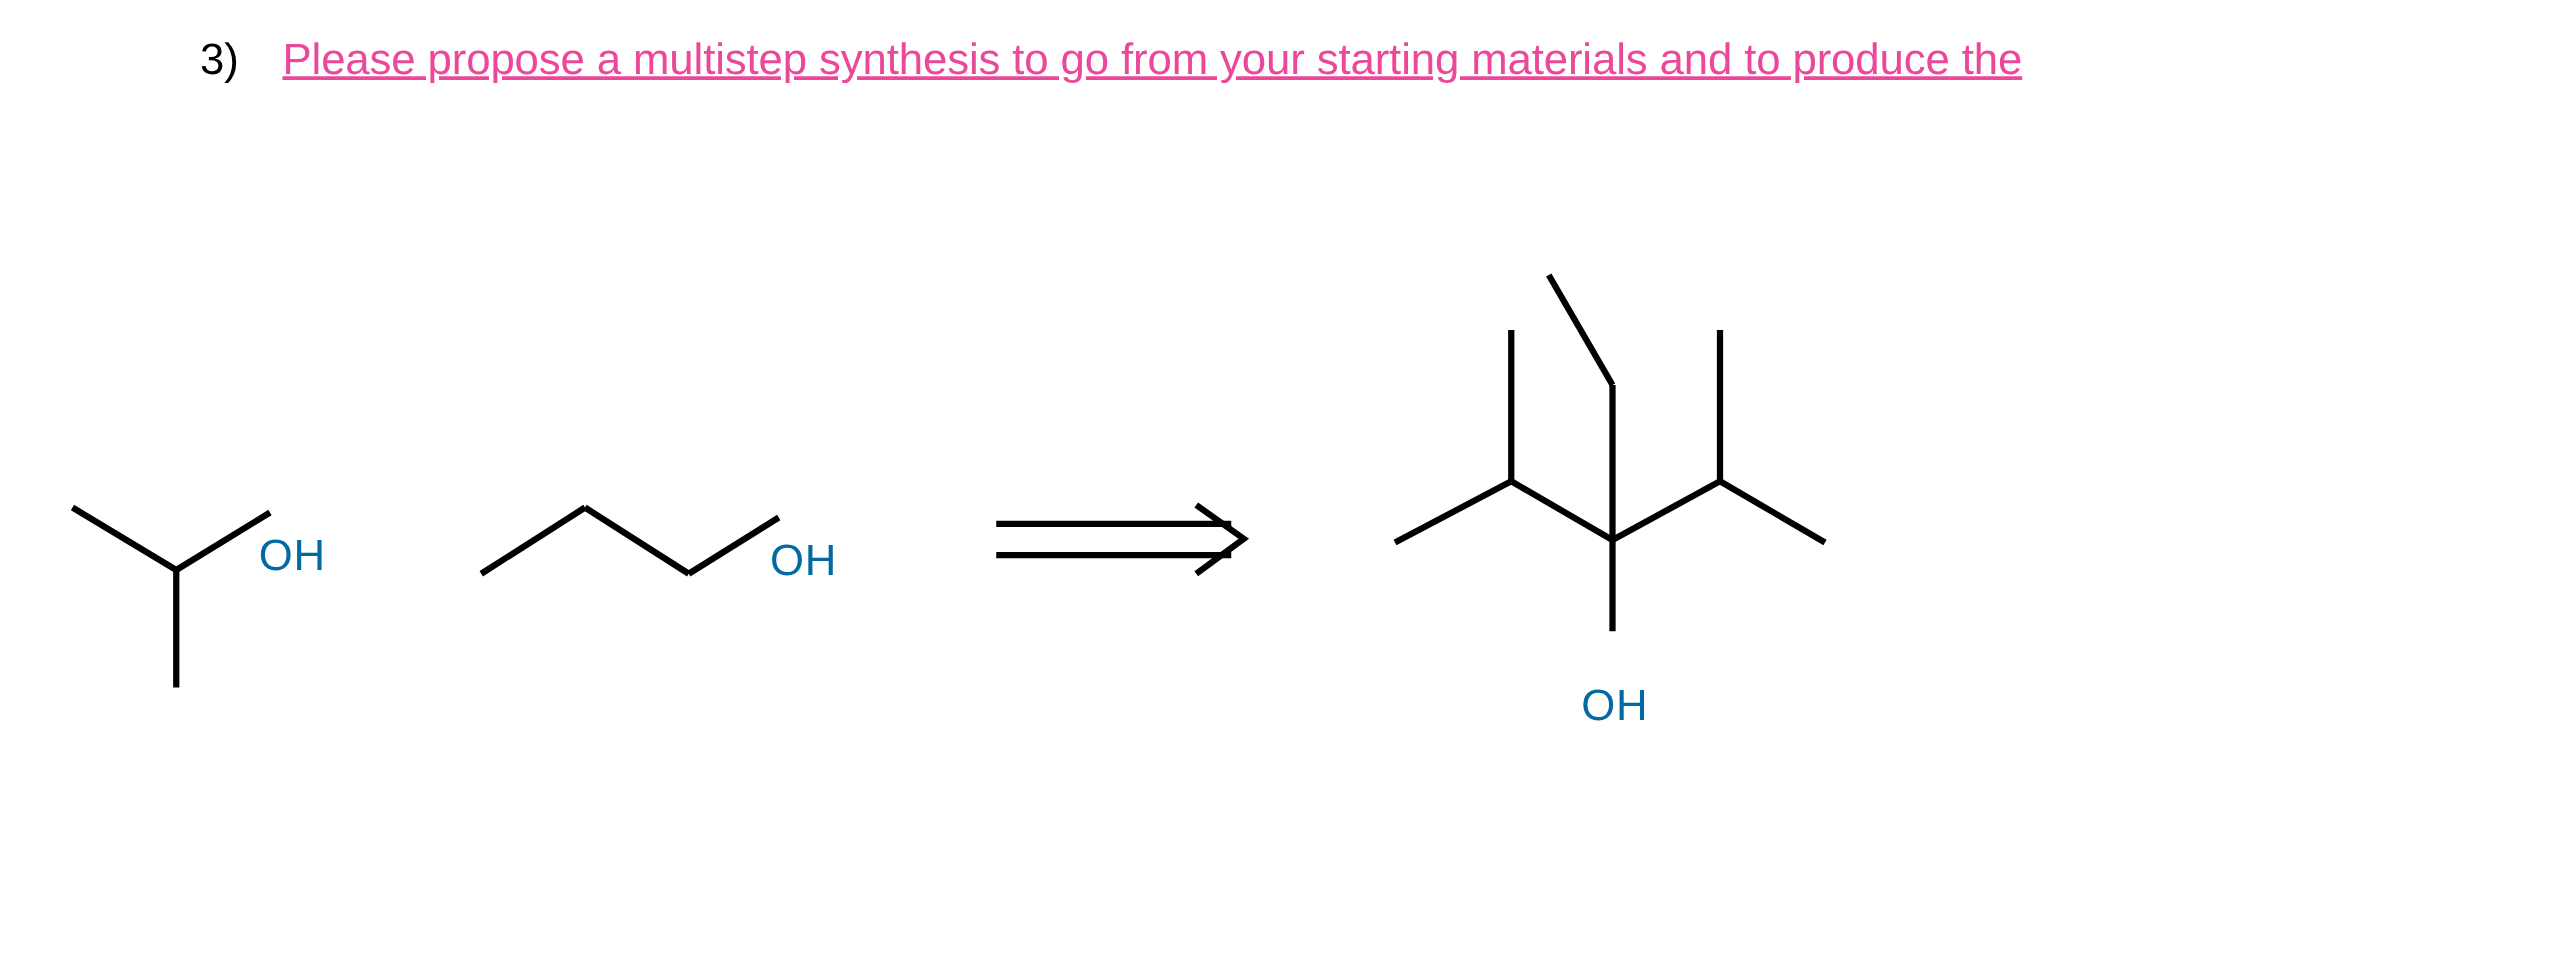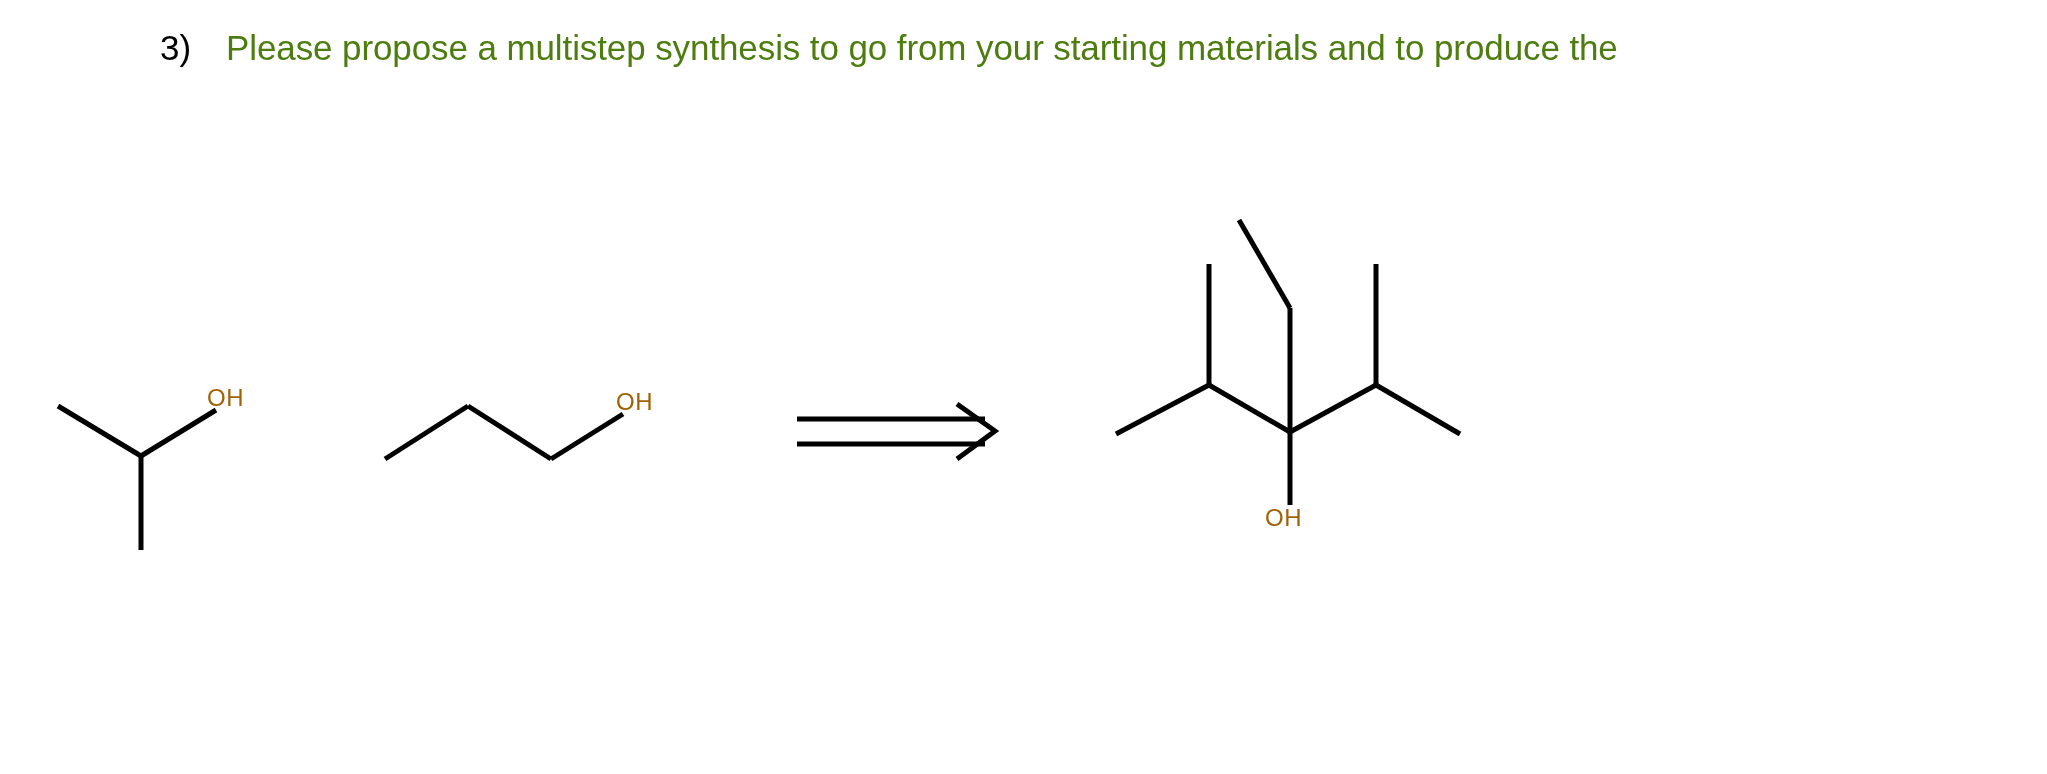--- a/index.html
+++ b/index.html
@@ -36,22 +36,23 @@
     font-size: 35px;
     line-height: 47px;
     font-family: "Liberation Sans", sans-serif;
     color: #000000;
     white-space: nowrap;
   }
   #question-text {
     flex: 1 1 auto;
     font-size: 35px;
     line-height: 47px;
-    color: #4d7c0f;
+    color: #ec4899;
     letter-spacing: -0.1px;
+    text-decoration: underline;
   }
   #question-text .qline {
     display: block;
     white-space: nowrap;
   }
 
   
   #scheme {
     position: absolute;
     left: 0;
@@ -68,25 +69,26 @@
   }
   .bond {
     stroke: #000000;
     stroke-width: 5;
     stroke-linecap: butt;
     fill: none;
   }
   .atom-label {
     position: absolute;
     font-family: "Liberation Sans", sans-serif;
-    font-size: 24px;
+    font-size: 35px;
     line-height: 40px;
-    color: #a16207;
+    color: #0369a1;
     white-space: nowrap;
     letter-spacing: 0.5px;
+    margin-top: 47px;
   }
   
   #retro-arrow {
     position: absolute;
     left: 795px;
     top: 250px;
     width: 210px;
     height: 70px;
   }
   #retro-arrow svg { display: block; overflow: visible; }

